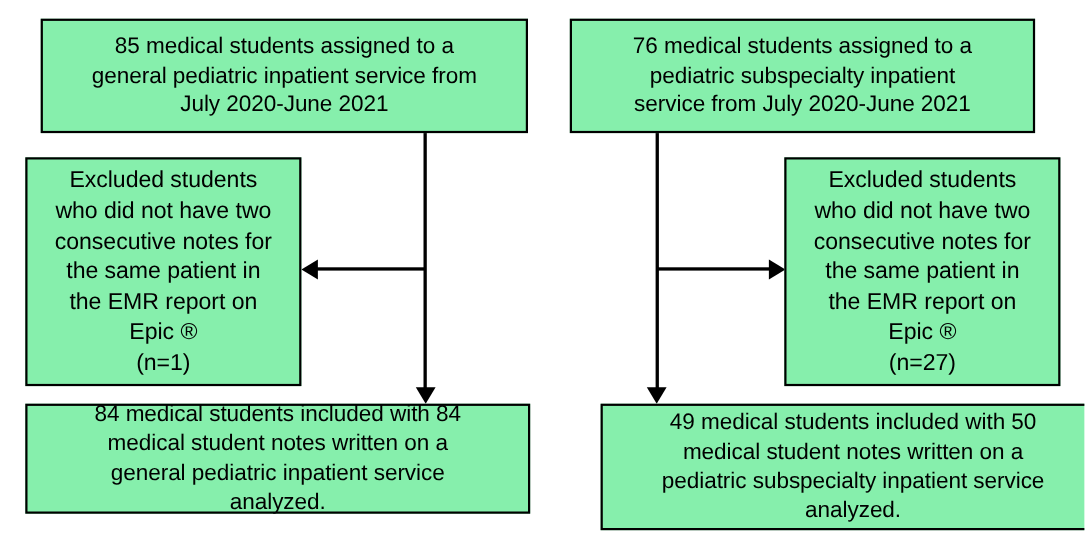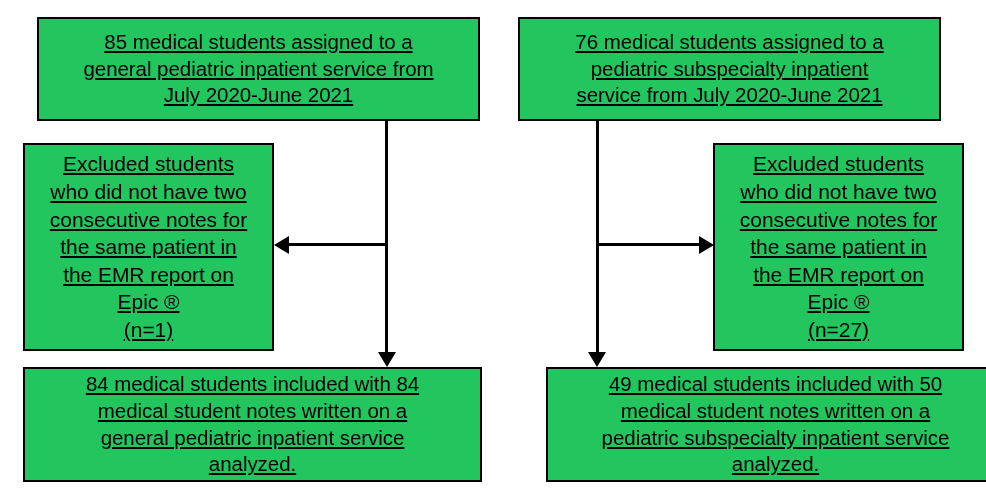--- a/index.html
+++ b/index.html
@@ -16,27 +16,26 @@
     position: relative;
     width: 986px;
     height: 493px;
     background: #ffffff;
     overflow: hidden;
   }
   .node {
     position: absolute;
     box-sizing: border-box;
     border: 2.5px solid #000000;
-    background: #22c55e;
+    background: #86efac;
     display: flex;
     align-items: center;
     justify-content: center;
     text-align: center;
     z-index: 3;
-    text-decoration: underline;
   }
   .node-text {
     display: block;
     width: 100%;
     white-space: pre-line;
     line-height: 1.30;
     font-size: 20.5px;
     letter-spacing: -0.05px;
     padding: 0 4px;
     box-sizing: border-box;
@@ -48,21 +47,21 @@
 
   
   #box-left-source  { left: 37px;  top: 17px;  width: 443px; height: 104px; }
   #box-right-source { left: 518px; top: 17px;  width: 423px; height: 104px; justify-content: center; }
 
   
   #box-left-excluded  { left: 23px;  top: 143px; width: 251px; height: 208px; }
   #box-right-excluded { left: 713px; top: 143px; width: 251px; height: 208px; }
 
   
-  #box-left-outcome  { left: 23px;  top: 367px; width: 459px; height: 115px; }
+  #box-left-outcome  { left: 23px;  top: 367px; width: 459px; height: 100px; }
   #box-right-outcome { left: 518px; top: 367px; width: 459px; height: 115px; margin-left: 28px; }
 
   
   .conn {
     position: absolute;
     background: #000000;
     z-index: 1;
   }
   .v-line { width: 3px; }
   .h-line { height: 3px; }

